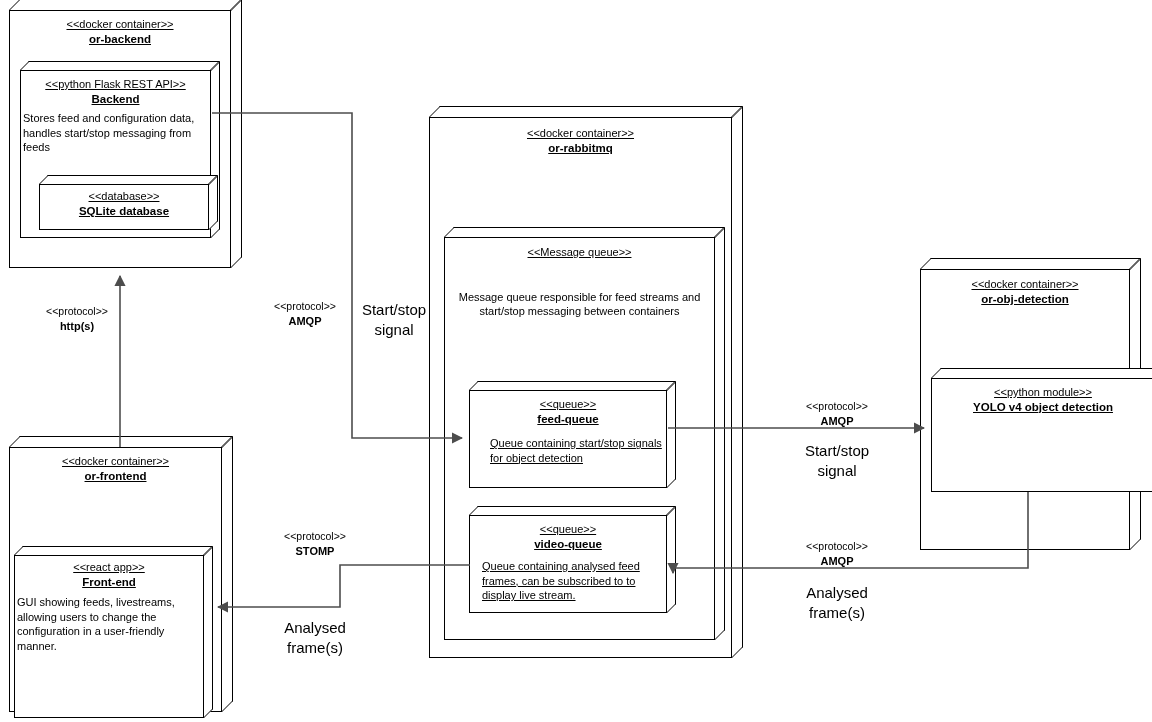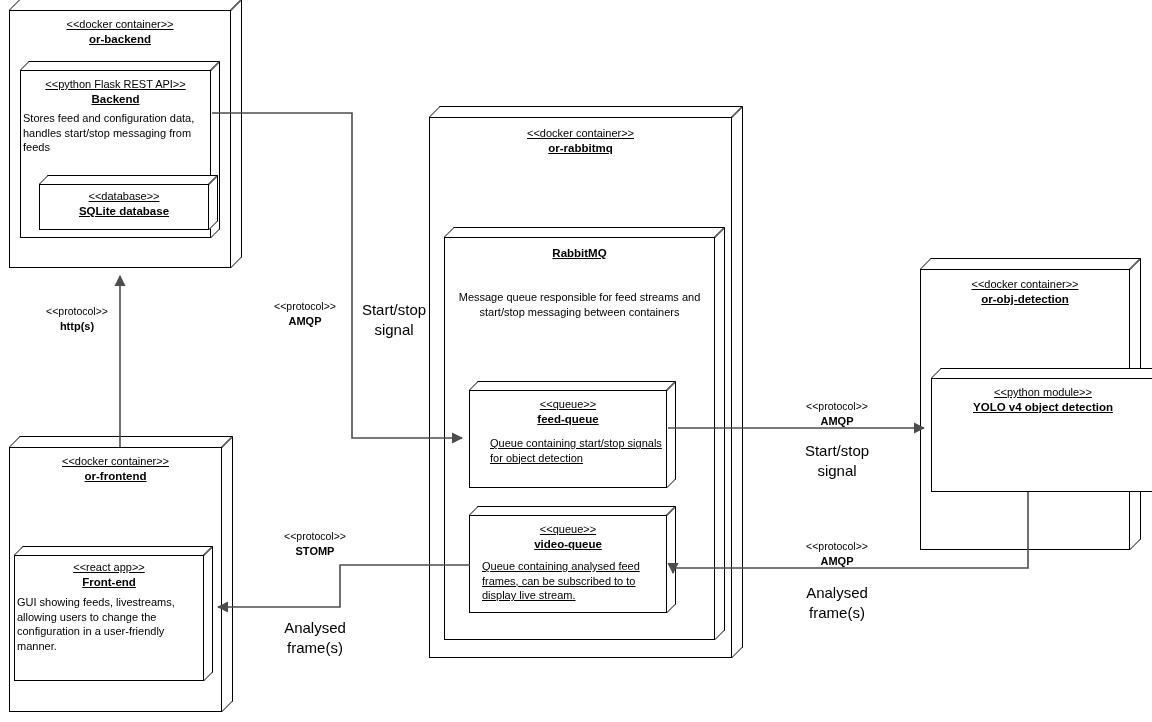--- a/index.html
+++ b/index.html
@@ -181,38 +181,38 @@
     </div>
   </div>
 
   <div class="node" style="left:9px; top:447px; width:213px; height:265px; --d:11px;">
     <div class="node-header">
       <span class="stereotype">&lt;&lt;docker container&gt;&gt;</span>
       <span class="nodename">or-frontend</span>
     </div>
   </div>
 
-  <div class="node" style="left:14px; top:555px; width:190px; height:126px; --d:9px;">
+  <div class="node" style="left:14px; top:555px; width:190px; height:163px; --d:9px;">
     <div class="node-header" style="padding-top:5px;">
       <span class="stereotype">&lt;&lt;react app&gt;&gt;</span>
       <span class="nodename">Front-end</span>
     </div>
     <div class="node-desc" style="margin:6px 2px 0 2px;">GUI showing feeds, livestreams, allowing users to change the configuration in a user-friendly manner.</div>
   </div>
 
   <div class="node" style="left:429px; top:117px; width:303px; height:541px; --d:11px;">
     <div class="node-header" style="padding-top:9px;">
       <span class="stereotype">&lt;&lt;docker container&gt;&gt;</span>
       <span class="nodename">or-rabbitmq</span>
     </div>
   </div>
 
   <div class="node" style="left:444px; top:237px; width:271px; height:403px; --d:10px;">
     <div class="node-header" style="padding-top:8px;">
-      <span class="nodename">RabbitMQ</span>
+      <span class="stereotype">&lt;&lt;Message queue&gt;&gt;</span>
     </div>
     <div class="node-desc center" style="margin:30px 6px 0 6px;">Message queue responsible for feed streams and start/stop messaging between containers</div>
   </div>
 
   <div class="node" style="left:469px; top:390px; width:198px; height:98px; --d:9px;">
     <div class="node-header" style="padding-top:7px;">
       <span class="stereotype">&lt;&lt;queue&gt;&gt;</span>
       <span class="nodename">feed-queue</span>
     </div>
     <div class="node-desc ul" style="margin:10px 4px 0 20px;">Queue containing start/stop signals for object detection</div>

